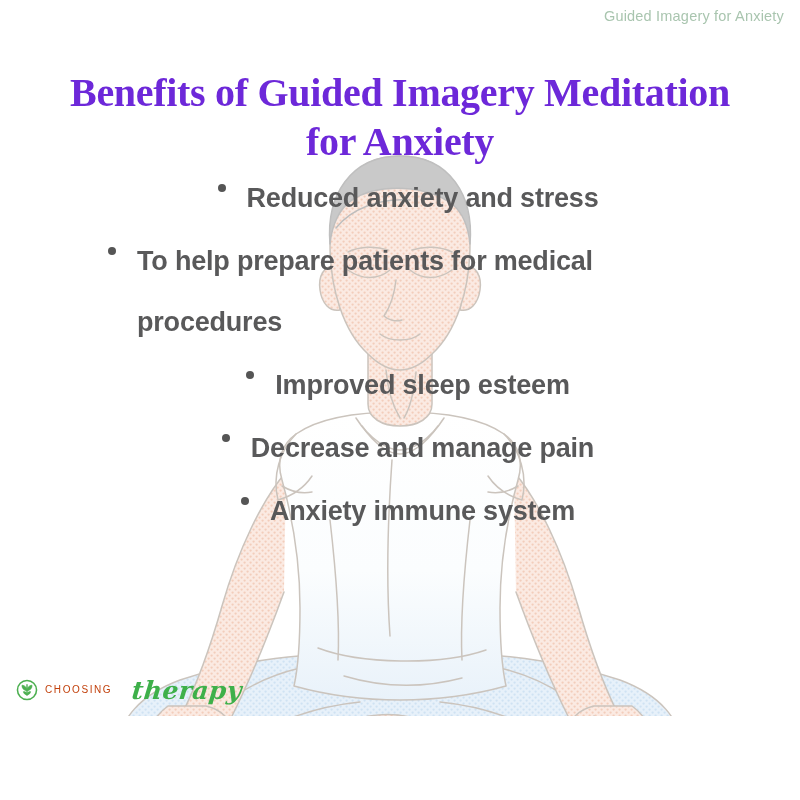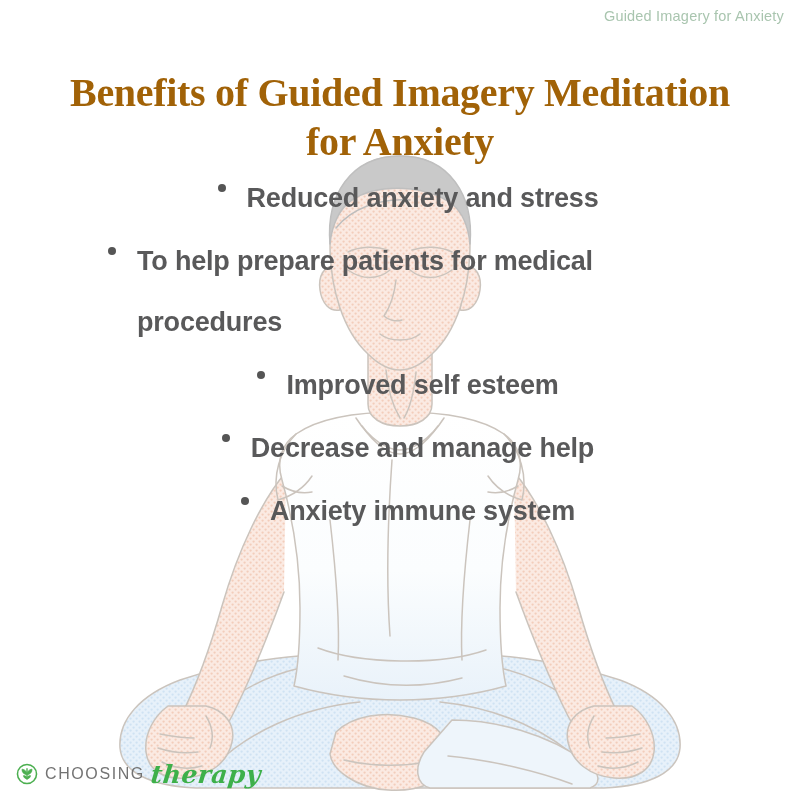--- a/index.html
+++ b/index.html
@@ -7,21 +7,21 @@
     padding: 0;
     background: #ffffff;
   }
   body {
     font-family: "Liberation Sans", sans-serif;
   }
 
   .canvas {
     position: relative;
     width: 800px;
-    height: 800px;
+    height: 716px;
     background: #ffffff;
     overflow: hidden;
   }
 
   
   .kicker {
     position: absolute;
     top: 8px;
     right: 16px;
     font-size: 14.5px;
@@ -37,21 +37,21 @@
     position: absolute;
     top: 42px;
     left: 60px;
     width: 680px;
     text-align: center;
     font-family: "Liberation Serif", serif;
     font-weight: bold;
     font-size: 40px;
     line-height: 1.22;
     letter-spacing: -0.3px;
-    color: #a16207;
+    color: #6d28d9;
     z-index: 40;
   }
 
   
   .illustration {
     position: absolute;
     left: 0;
     top: 120px;
     width: 800px;
     height: 680px;
@@ -115,25 +115,25 @@
   }
   .logo-mark {
     width: 22px;
     height: 22px;
     margin-right: 7px;
     flex: 0 0 auto;
   }
   .logo-mark svg { display: block; }
   .logo-word {
     font-family: "Liberation Sans", sans-serif;
-    font-size: 16px;
+    font-size: 10px;
     font-weight: normal;
     letter-spacing: 1.6px;
-    color: #737373;
-    margin-right: 6px;
+    color: #c2410c;
+    margin-right: 20px;
   }
   .logo-script {
     font-family: "DejaVu Serif", serif;
     font-style: italic;
     font-size: 25px;
     font-weight: bold;
     color: #3eb04a;
     letter-spacing: 0.4px;
     transform: skewX(-6deg);
     line-height: 1;
@@ -286,28 +286,28 @@
     <li class="bullet-row">
       <div class="bullet-item">
         <span class="bullet-dot"></span>
         <span class="bullet-text">To help prepare patients for medical procedures</span>
       </div>
     </li>
 
     <li class="bullet-row">
       <div class="bullet-item">
         <span class="bullet-dot"></span>
-        <span class="bullet-text">Improved self esteem</span>
-      </div>
-    </li>
-
-    <li class="bullet-row">
-      <div class="bullet-item">
-        <span class="bullet-dot"></span>
-        <span class="bullet-text">Decrease and manage help</span>
+        <span class="bullet-text">Improved sleep esteem</span>
+      </div>
+    </li>
+
+    <li class="bullet-row">
+      <div class="bullet-item">
+        <span class="bullet-dot"></span>
+        <span class="bullet-text">Decrease and manage pain</span>
       </div>
     </li>
 
 
     <li class="bullet-row">
       <div class="bullet-item">
         <span class="bullet-dot"></span>
         <span class="bullet-text">Anxiety immune system</span>
       </div>
     </li>

